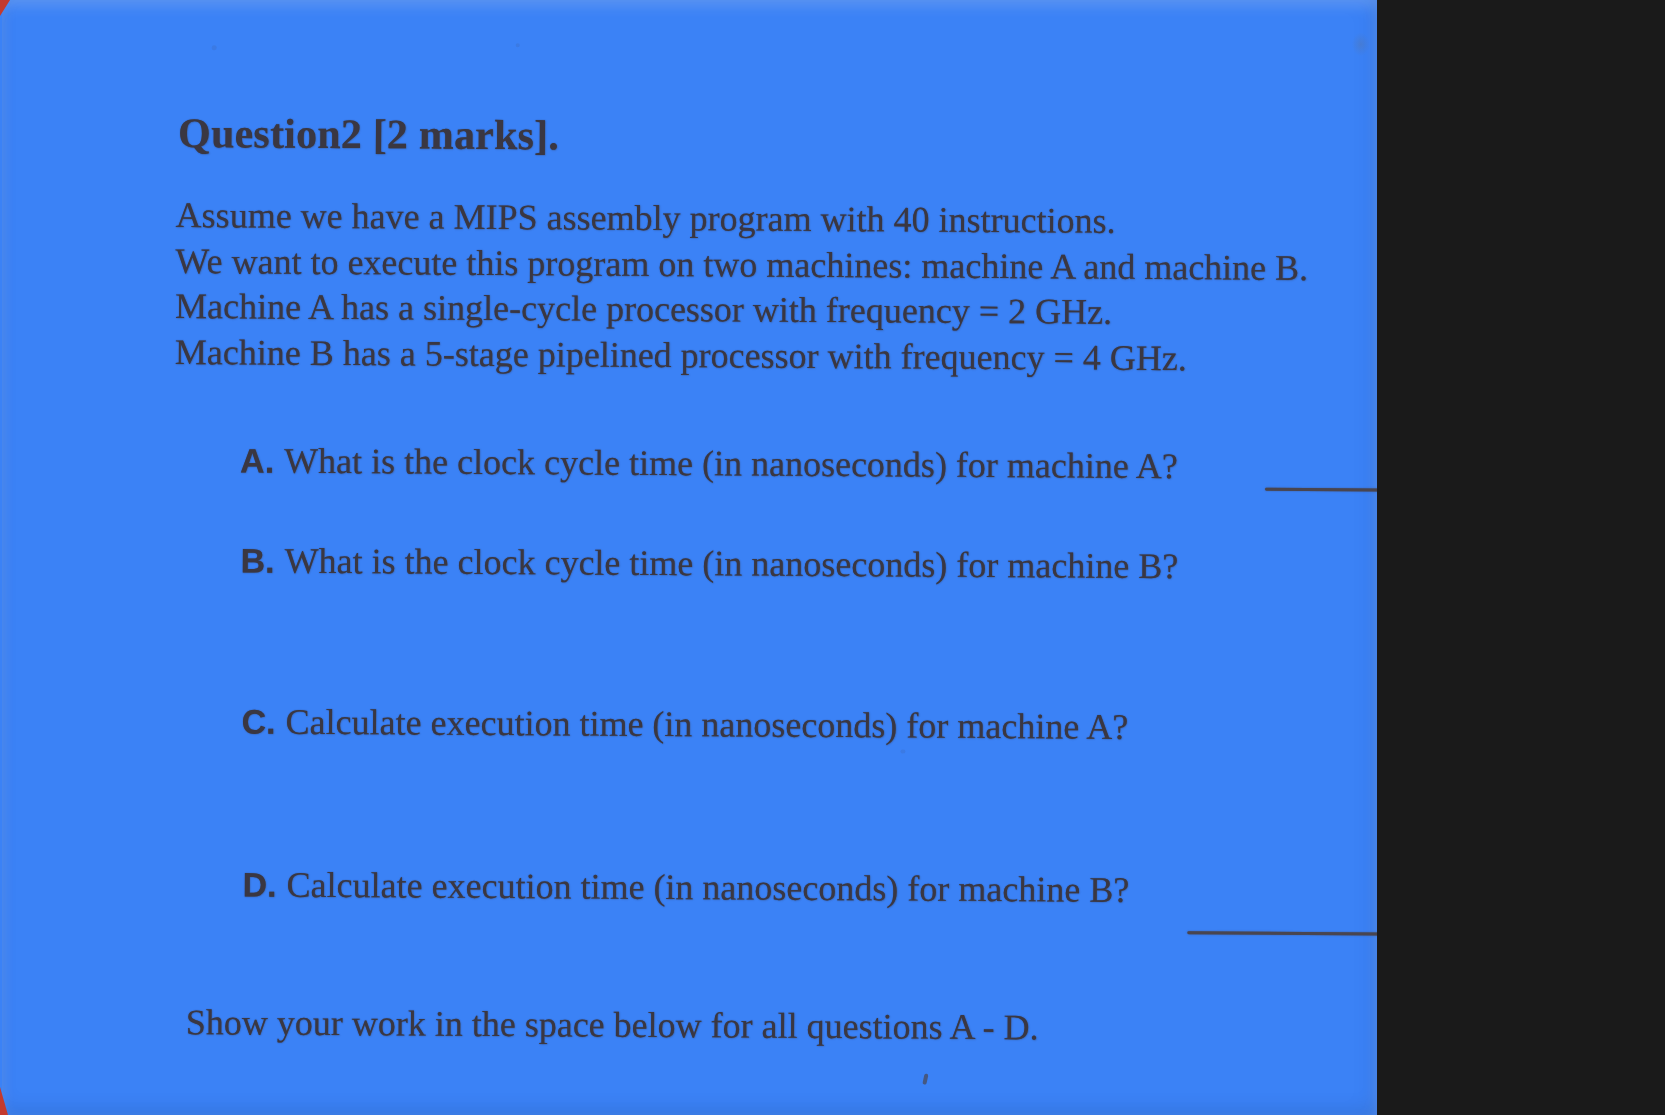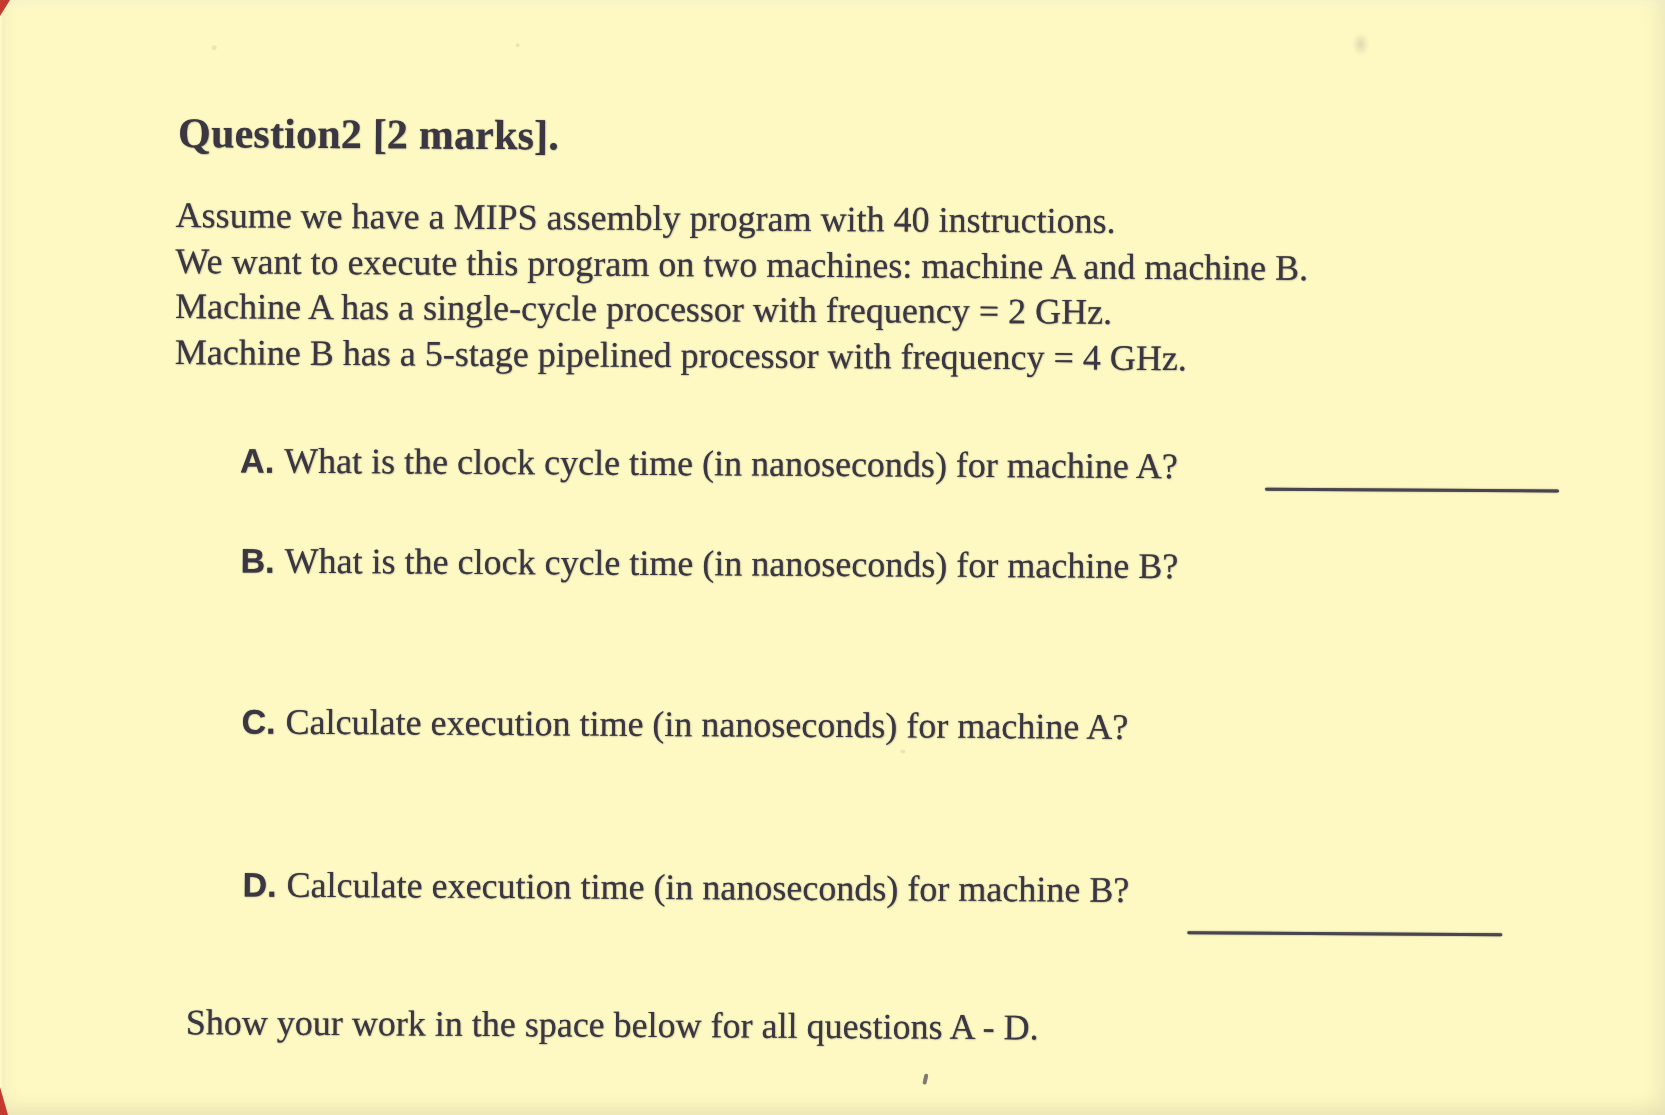--- a/index.html
+++ b/index.html
@@ -1,20 +1,20 @@
 <!DOCTYPE html>
 <html><head>
 <meta charset="utf-8">
 <style>
   html,body{margin:0;padding:0;background:#1a1a1a;}
   .photo{
     position:relative;
-    width:1665px;height:1115px;
+    width:1377px;height:1115px;
     overflow:hidden;
-    background:#fef9c3; 
+    background:#3b82f6; 
     font-family:"Liberation Serif", serif;
   }
   
   .paper{
     position:absolute; left:2px; top:0; right:0; bottom:0;
     background:
       repeating-linear-gradient(90deg, rgba(0,0,0,0.014) 0 1px, rgba(0,0,0,0) 1px 3px),
       repeating-linear-gradient(0deg, rgba(255,255,255,0.02) 0 1px, rgba(255,255,255,0) 1px 4px),
       radial-gradient(ellipse 1200px 700px at 72% 22%, rgba(255,255,255,0.35), rgba(255,255,255,0) 65%),
       linear-gradient(158deg, #edecd eaeae 0%, #eceae6 0%, #e8e7e3 48%, #e0dfdb 88%, #dbdad6 100%);

